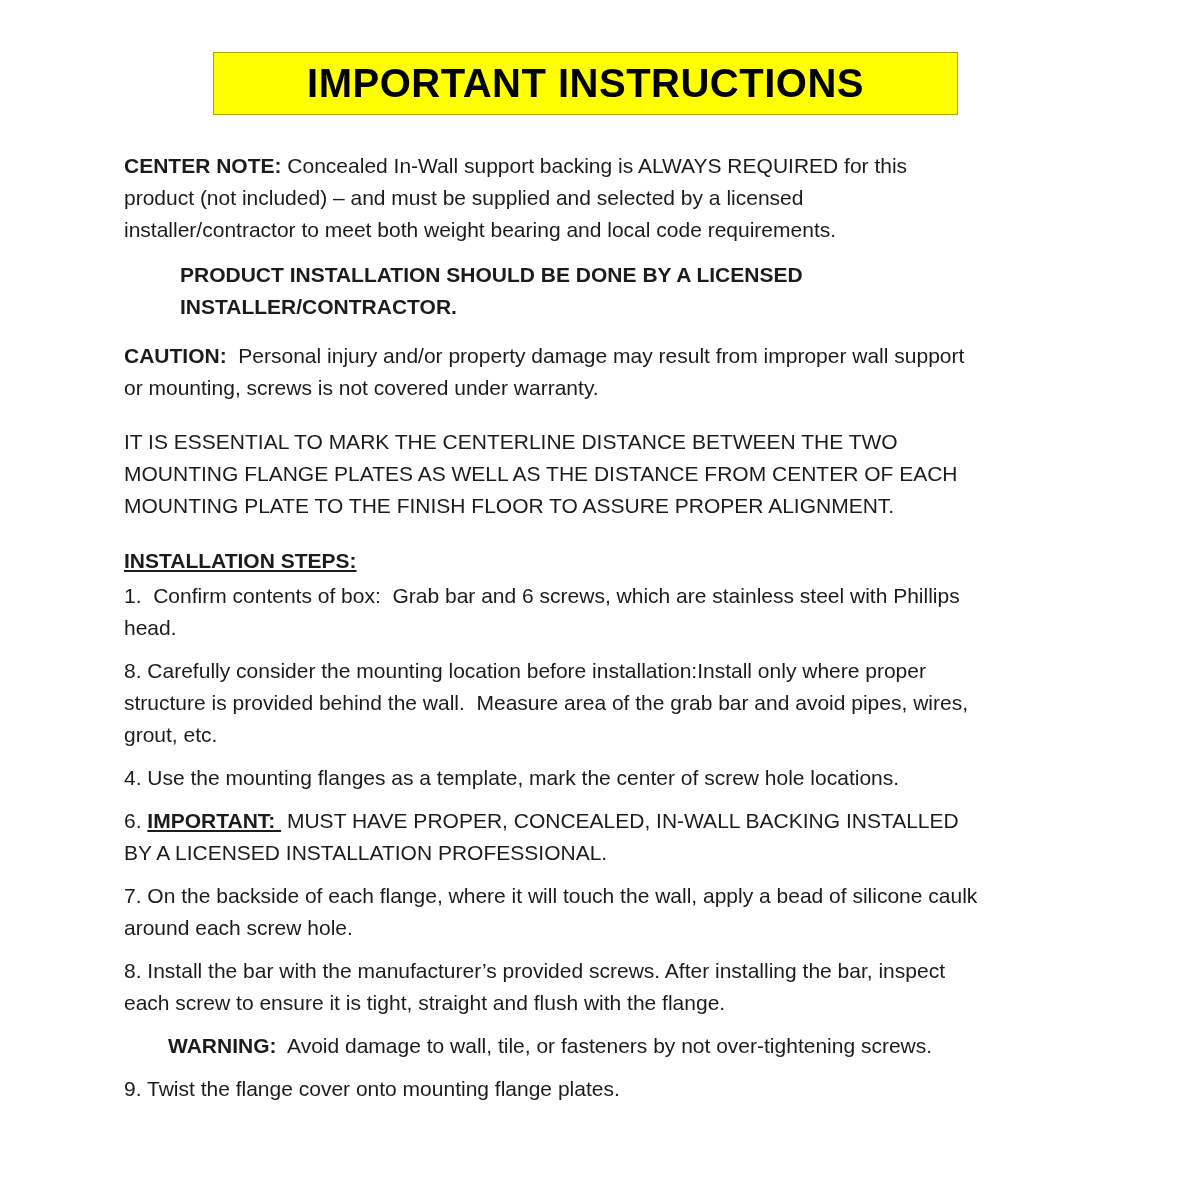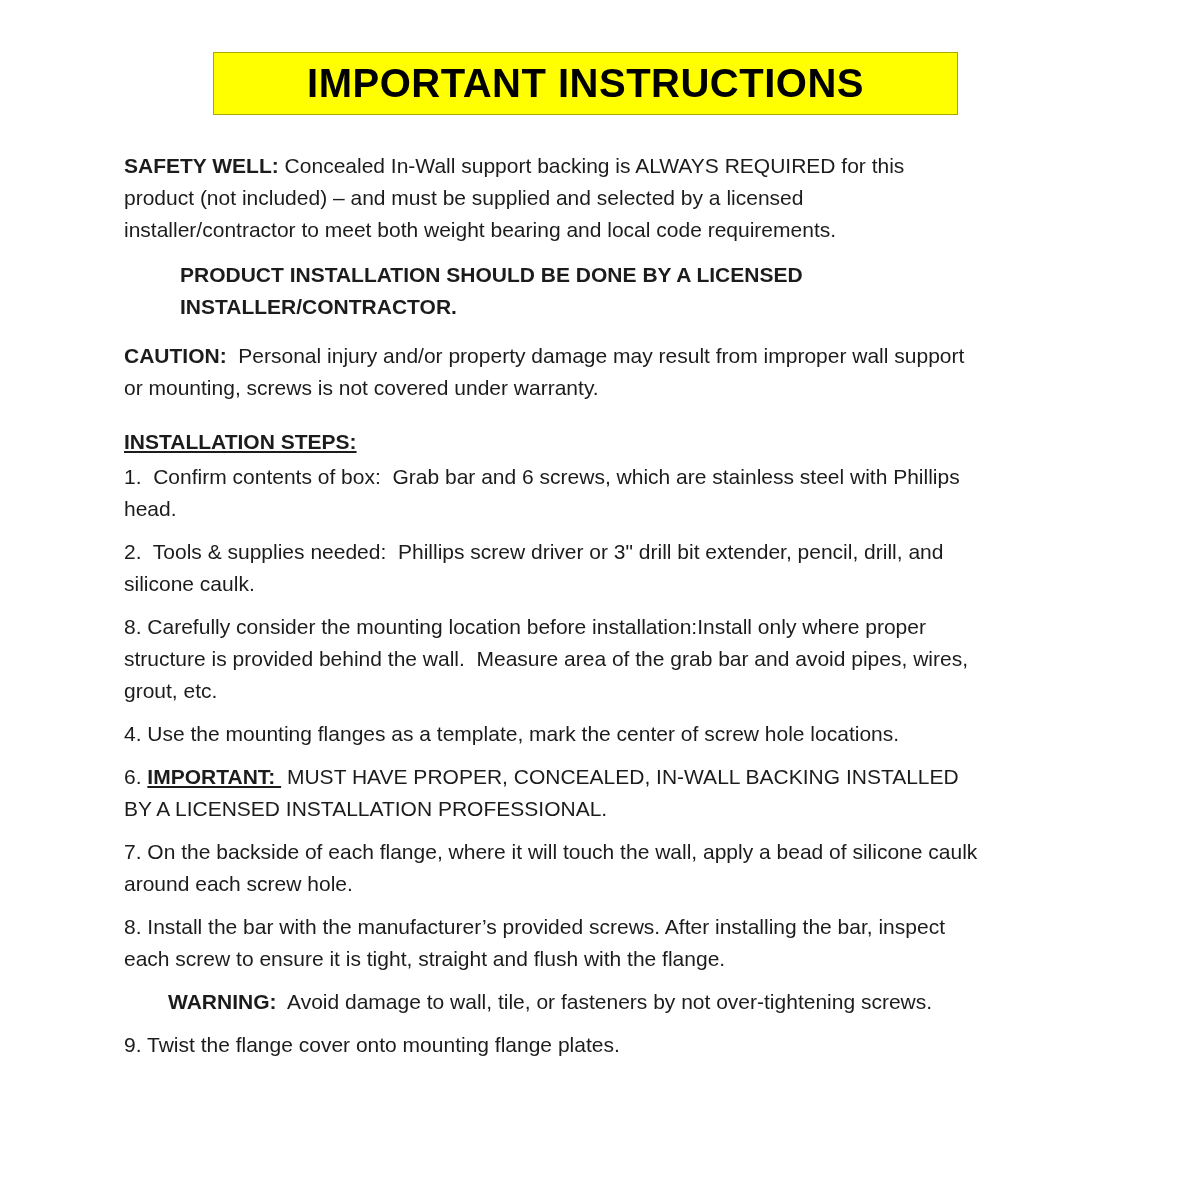--- a/index.html
+++ b/index.html
@@ -56,32 +56,32 @@
 <body>
 
 <div class="page">
 
   <div class="title-banner">
     <span class="title-text">IMPORTANT INSTRUCTIONS</span>
   </div>
 
   <div class="doc-body">
 
-    <p><span class="b">SAFETY WELL:</span><span> Concealed In-Wall support backing is ALWAYS REQUIRED for this product (not included) – and must be supplied and selected by a licensed installer/contractor to meet both weight bearing and local code requirements.</span></p>
+    <p><span class="b">CENTER NOTE:</span><span> Concealed In-Wall support backing is ALWAYS REQUIRED for this product (not included) – and must be supplied and selected by a licensed installer/contractor to meet both weight bearing and local code requirements.</span></p>
 
     <p class="p-product">PRODUCT INSTALLATION SHOULD BE DONE BY A LICENSED INSTALLER/CONTRACTOR.</p>
 
     <p class="p-caution"><span class="b">CAUTION:</span><span>  Personal injury and/or property damage may result from improper wall support or mounting, screws is not covered under warranty.</span></p>
 
+    <p class="p-essential">IT IS ESSENTIAL TO MARK THE CENTERLINE DISTANCE BETWEEN THE TWO MOUNTING FLANGE PLATES AS WELL AS THE DISTANCE FROM CENTER OF EACH MOUNTING PLATE TO THE FINISH FLOOR TO ASSURE PROPER ALIGNMENT.</p>
 
     <p class="p-steps-heading"><span class="b u">INSTALLATION STEPS:</span></p>
 
     <p class="p-step">1.  Confirm contents of box:  Grab bar and 6 screws, which are stainless steel with Phillips head.</p>
 
-    <p class="p-step">2.  Tools &amp; supplies needed:  Phillips screw driver or 3" drill bit extender, pencil, drill, and silicone caulk.</p>
 
     <p class="p-step">8. Carefully consider the mounting location before installation:Install only where proper structure is provided behind the wall.  Measure area of the grab bar and avoid pipes, wires, grout, etc.</p>
 
     <p class="p-step">4. Use the mounting flanges as a template, mark the center of screw hole locations.</p>
 
 
     <p class="p-step"><span>6. </span><span class="b u">IMPORTANT: </span><span> MUST HAVE PROPER, CONCEALED, IN-WALL BACKING INSTALLED BY A LICENSED INSTALLATION PROFESSIONAL.</span></p>
 
     <p class="p-step">7. On the backside of each flange, where it will touch the wall, apply a bead of silicone caulk around each screw hole.</p>
 

